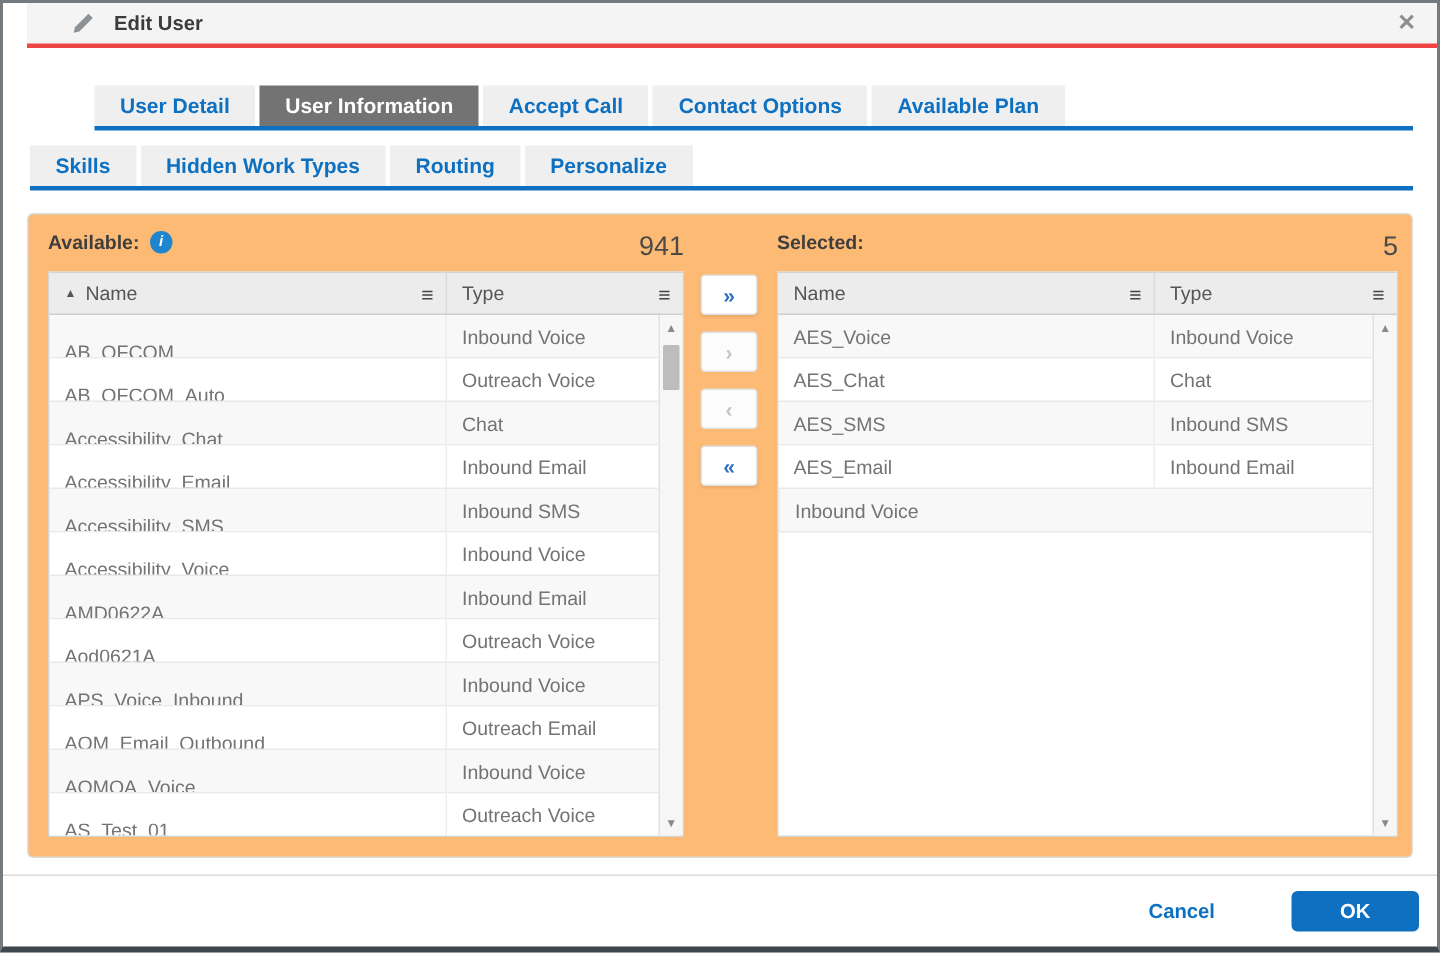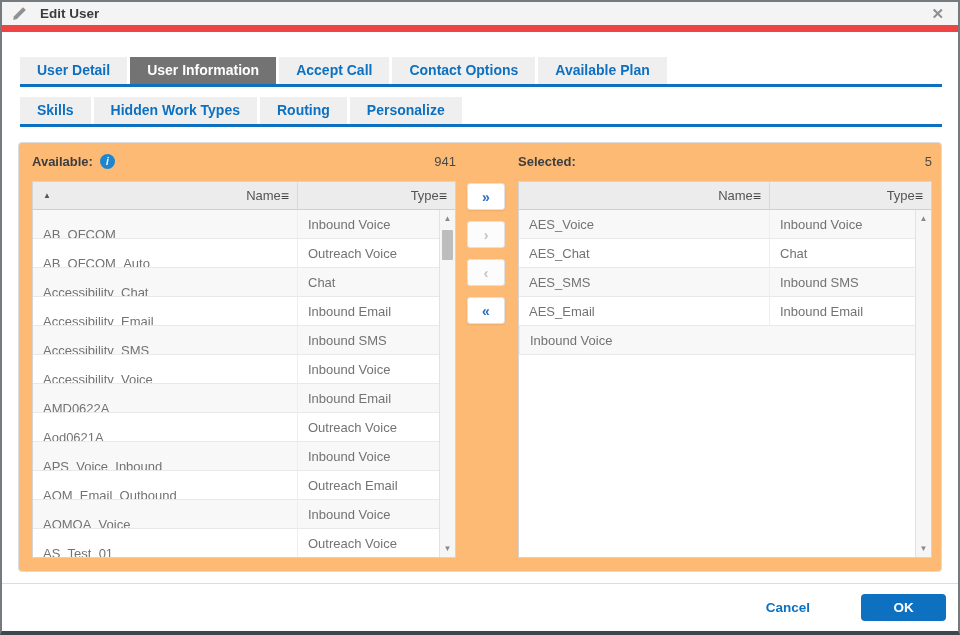--- a/index.html
+++ b/index.html
@@ -1,49 +1,49 @@
 <!DOCTYPE html>
 <html><head>
 <meta charset="utf-8">
 <style>
   * { margin:0; padding:0; box-sizing:border-box; }
   html,body { width:960px; height:635px; background:#fff; font-family:"Liberation Sans", sans-serif; }
   .dialog { position:absolute; inset:0; background:#fff; border:2px solid #757a7e; border-bottom:4px solid #3f474d; overflow:hidden; }
 
   
-  .titlebar { height:30px; background:#f4f4f4; border-bottom:7px solid #ef4444; display:flex; align-items:center; padding:0 14px 0 10px; }
+  .titlebar { height:30px; background:#f4f4f4; border-bottom:3px solid #ef4444; display:flex; align-items:center; padding:0 14px 0 30px;margin-left:16px; }
   .titlebar .pencil { width:15px; height:15px; margin-right:13px; }
   .titlebar .title { font-size:13.5px; font-weight:bold; color:#3c3c3c; }
   .titlebar .close { margin-left:auto; color:#8f8f8f; font-size:15px; font-weight:bold; cursor:pointer; line-height:1; }
 
   
   .tabs-row { position:absolute; left:18px; right:16px; display:flex; align-items:flex-end; gap:3px; border-bottom:3px solid #0e70c0; }
-  .tabs-primary { top:55px; }
+  .tabs-primary { top:55px;margin-left:43px; }
   .tabs-secondary { top:95px; }
   .tab { height:27px; line-height:27px; padding:0 17px; background:#efefef; color:#0e70c0; font-size:14px; font-weight:bold; white-space:nowrap; cursor:pointer; }
   .tab.active { background:#737373; color:#fff; }
   .red-outline { border:3px solid #c41414; margin-bottom:-3px; position:relative; z-index:2; }
   .red-outline .tab { text-decoration:underline; }
 
   
   .panel { position:absolute; left:16px; right:16px; top:140px; height:430px; background:#fdba74; border:1px solid #dcdcdc; border-radius:4px; }
   .list-label { position:absolute; top:11px; font-size:13px; font-weight:bold; color:#3e3e3e; display:flex; align-items:center; gap:7px; }
   .lbl-available { left:13px; }
   .lbl-selected { left:499px;justify-content:flex-end; }
   .info-icon { width:15px; height:15px; border-radius:50%; background:#1f85cf; color:#fff; font-size:10px; font-weight:bold; display:inline-flex; align-items:center; justify-content:center; font-style:italic; }
-  .list-count { position:absolute; top:11px; text-align:right; font-size:13px; color:#4a4a4a; }
+  .list-count { position:absolute; top:11px; text-align:right; font-size:18px; color:#4a4a4a; }
   .count-available { left:13px; width:424px; }
   .count-selected { left:499px; width:414px; }
 
   .dg-table { position:absolute; top:38px; background:#fff; border:1px solid #d4d4d4; }
   .tbl-left  { left:13px;  width:424px; height:377px; }
   .tbl-right { left:499px; width:414px; height:377px; }
   .dg-head { display:flex; height:28px; background:#ececec; border-bottom:1px solid #cfcfcf; align-items:center; font-size:13px; color:#555; }
   .hcell { display:flex; align-items:center; height:100%; padding:0 8px 0 10px; }
-  .hcell .htext { flex:1;text-align:right; }
+  .hcell .htext { flex:1; }
   .hcell .menu-ic { color:#444; font-size:14px; cursor:pointer; }
   .sort-ic { font-size:8px; color:#555; margin-right:6px; }
   .tbl-left  .h-name { width:264px; } .tbl-left  .h-type { flex:1; border-left:1px solid #d9d9d9; }
   .tbl-right .h-name { width:250px; } .tbl-right .h-type { flex:1; border-left:1px solid #d9d9d9; }
   .dg-body { position:absolute; top:28px; left:0; right:16px; bottom:0; overflow:hidden; }
   .row { display:flex; height:29px; border-bottom:1px solid #e9e9e9; font-size:13px; color:#737373; background:#fff; cursor:default; }
   .row:nth-child(odd){ background:#f8f8f8; }
   .cell { display:flex; align-items:center; padding:0 10px; overflow:hidden; white-space:nowrap; }
   .tbl-left  .c-name { width:264px;margin-top:20px; } .tbl-left  .c-type { flex:1; border-left:1px solid #eee; }
   .tbl-right .c-name { width:250px; } .tbl-right .c-type { flex:1; border-left:1px solid #eee; }

